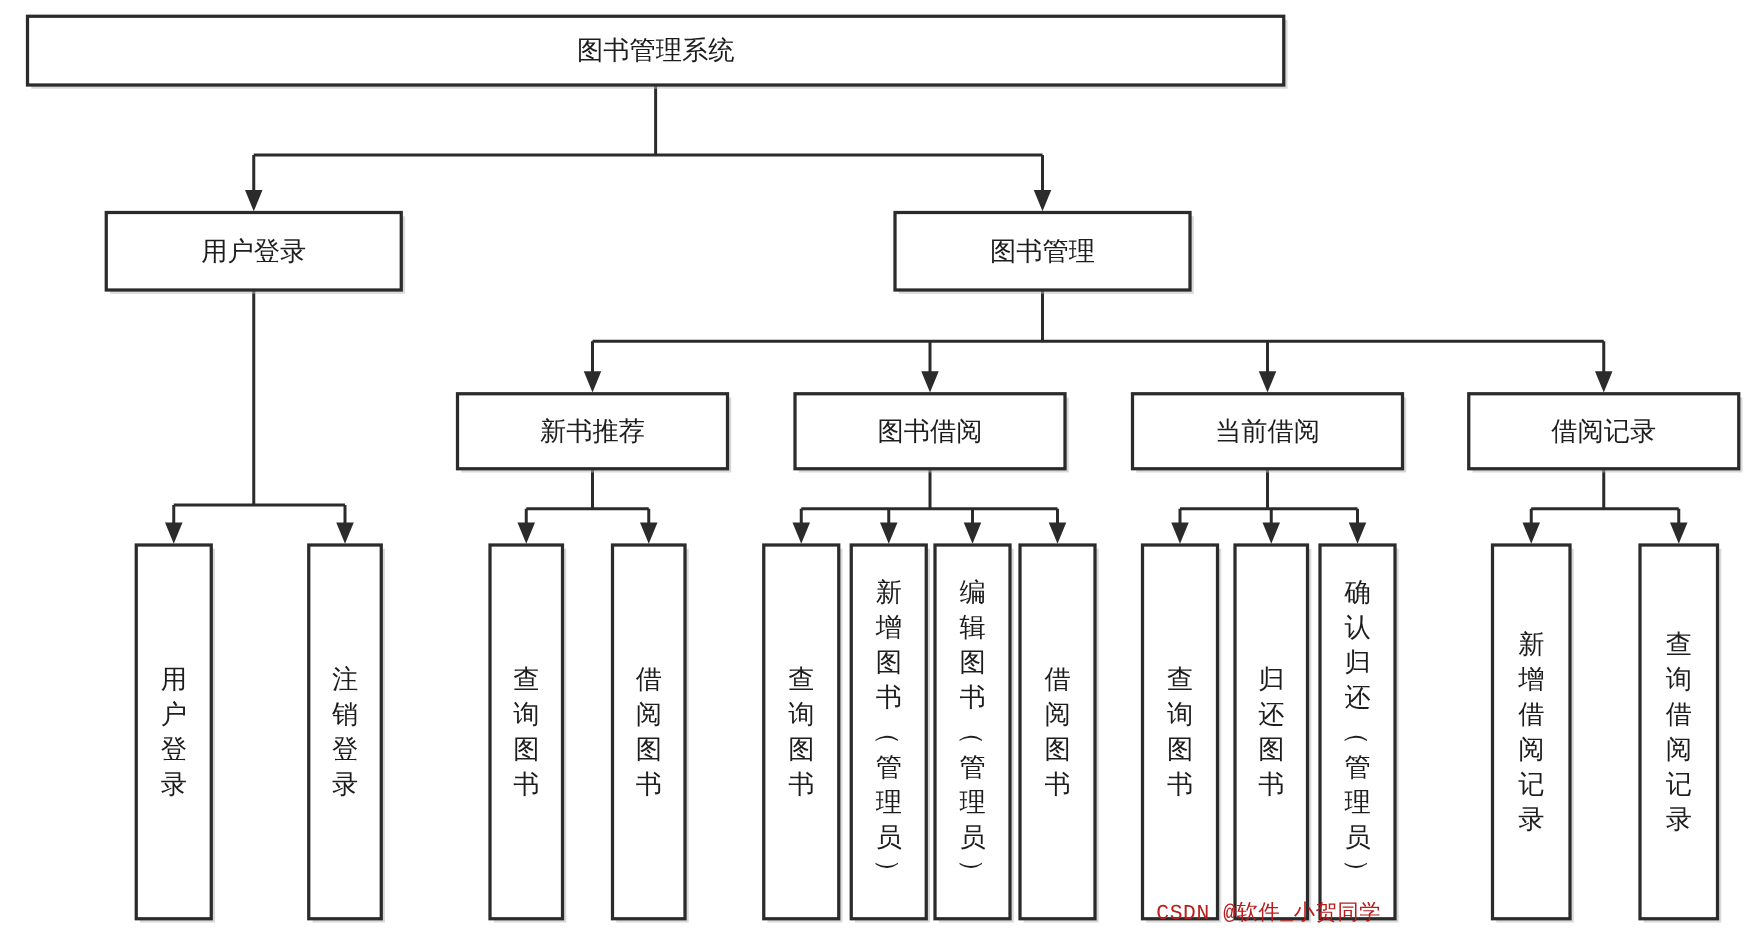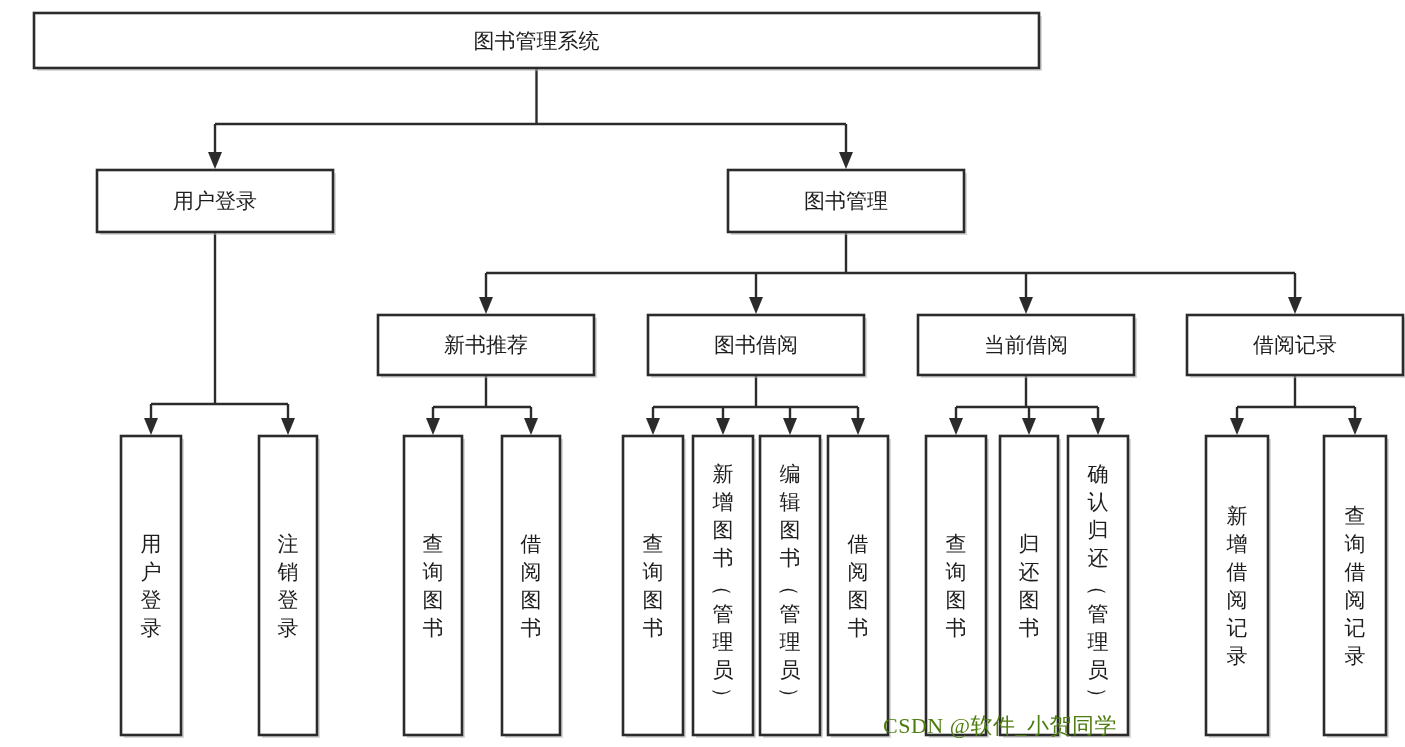--- a/index.html
+++ b/index.html
@@ -9,21 +9,21 @@
   }
   body {
     width: 1405px;
     height: 747px;
     font-family: "DejaVu Sans", "Liberation Sans", sans-serif;
     overflow: hidden;
     position: relative;
   }
   #diagram-root {
     position: absolute;
-    left: 16px;
+    left: 4px;
     top: 0;
     width: 1111px;
     height: 747px;
   }
   svg.diagram {
     display: block;
     width: 1405px;
     height: 747px;
   }
   .node-rect {
@@ -54,23 +54,23 @@
   .label-v-char {
     font-family: "DejaVu Sans", "Liberation Sans", sans-serif;
     font-size: 21px;
     fill: #1d1d1d;
     text-anchor: middle;
   }
   .watermark {
     position: absolute;
     right: 10px;
     bottom: 6px;
-    font-family: Liberation Serif, serif;
-    font-size: 22px;
-    color: #4d7c0f;
+    font-family: Liberation Mono, monospace;
+    font-size: 17px;
+    color: #b91c1c;
     white-space: nowrap;
     letter-spacing: 0.5px;
     user-select: none;
   }
 </style>
 </head>
 <body>
 
 <div id="diagram-root">
   <svg class="diagram" viewBox="0 0 1405 747" xmlns="http://www.w3.org/2000/svg">

